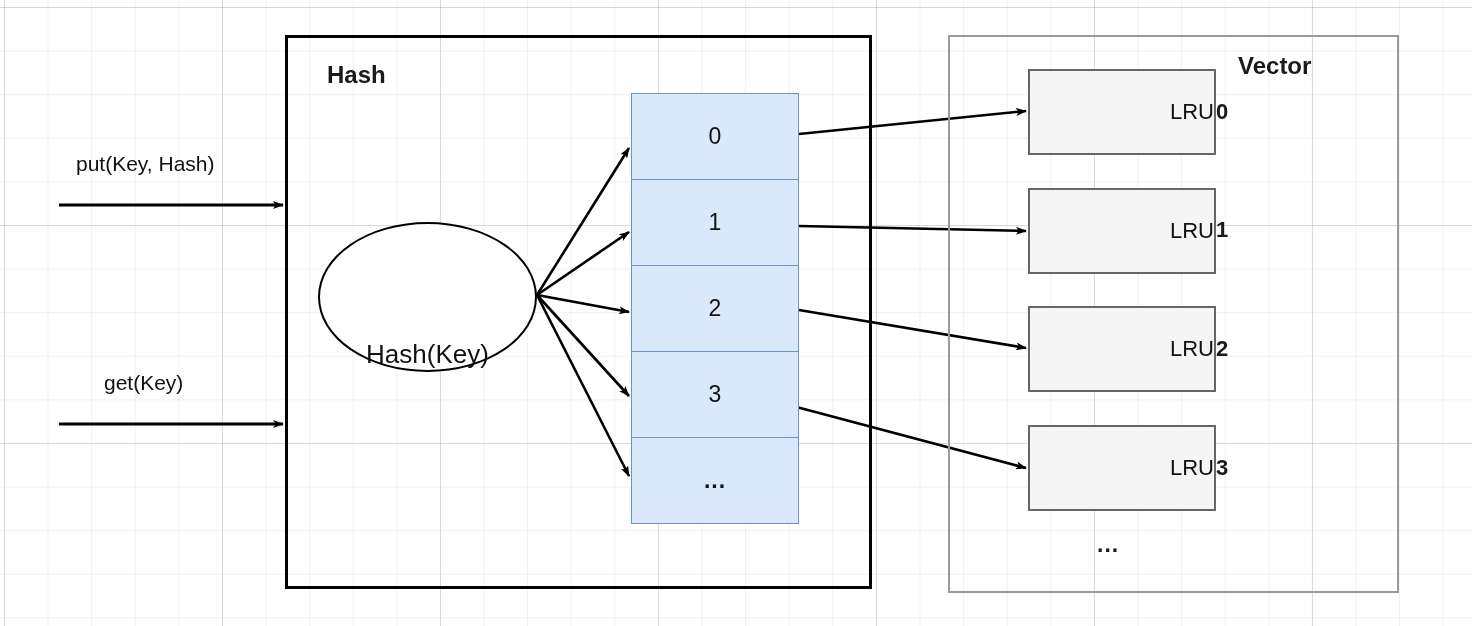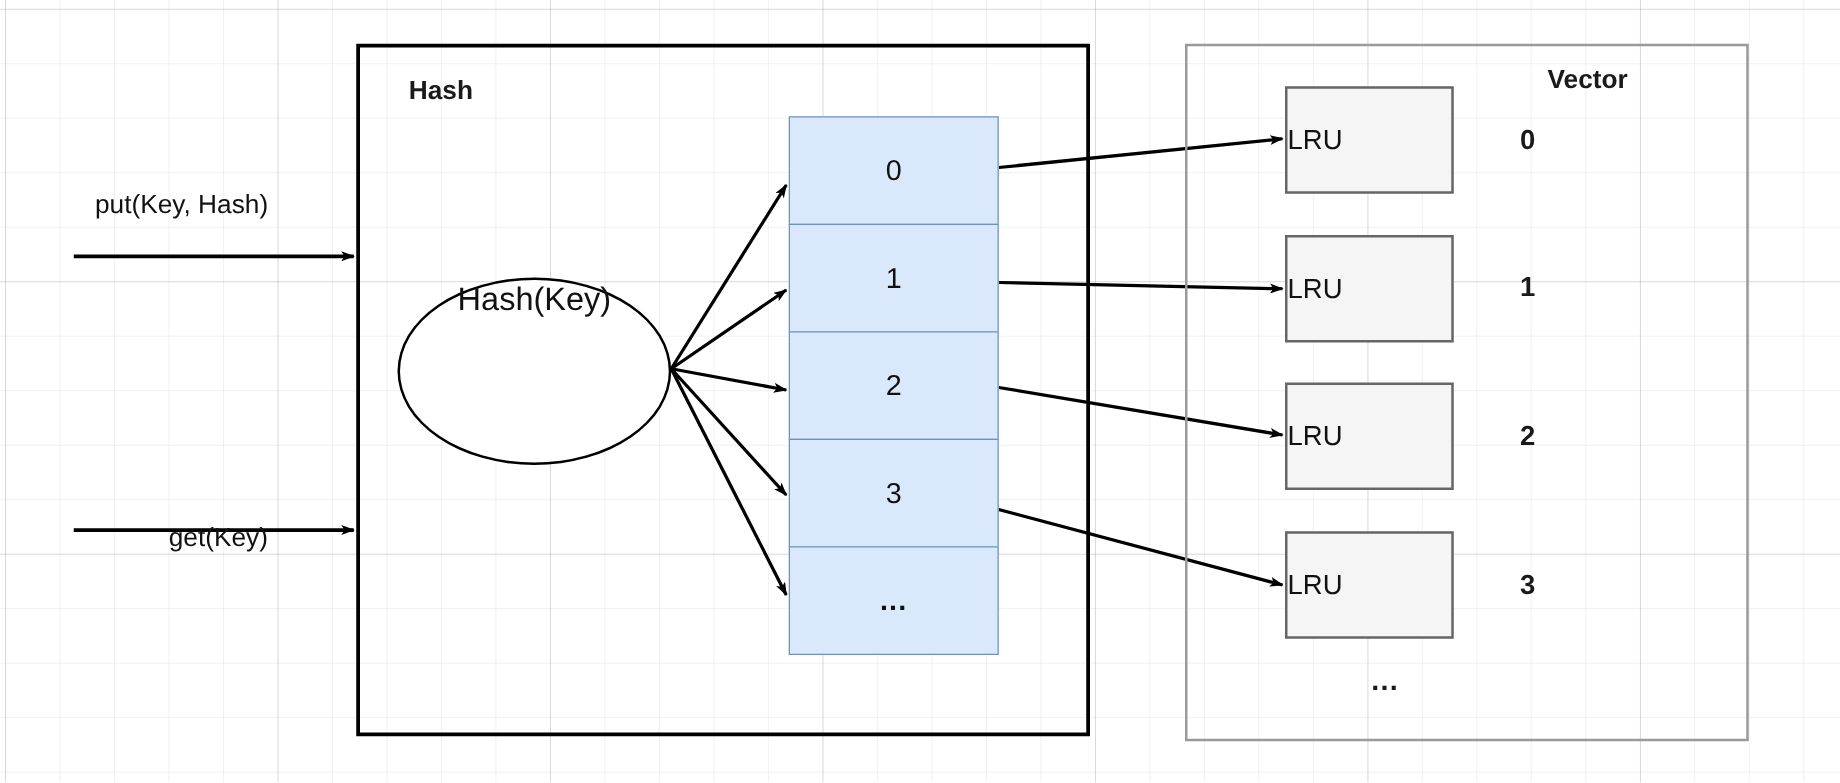--- a/index.html
+++ b/index.html
@@ -52,21 +52,21 @@
   #vector-container {
     left: 948px;
     top: 35px;
     width: 451px;
     height: 558px;
     border: 2px solid #9a9a9a;
   }
   .container-title {
     position: absolute;
     font-weight: bold;
-    font-size: 21px;
+    font-size: 24px;
     color: #1a1a1a;
     white-space: nowrap;
   }
   #hash-title {
     left: 327px;
     top: 61px;
   }
   #vector-title {
     left: 1238px;
     top: 52px;
@@ -76,21 +76,21 @@
     position: absolute;
     left: 318px;
     top: 222px;
     width: 219px;
     height: 150px;
     box-sizing: border-box;
     border: 2px solid #000000;
     border-radius: 50%;
     background: #ffffff;
     display: flex;
-    align-items: flex-start;
+    align-items: flex-end;
     justify-content: center;
   }
   #hash-key-ellipse .ellipse-label {
     font-size: 26px;
     color: #111111;
     white-space: nowrap;
   }
   
   #bucket-stack {
     position: absolute;
@@ -117,28 +117,28 @@
   .bucket-cell:first-child { margin-top: 0; }
   .bucket-cell.ellipsis-cell {
     font-size: 23px;
     font-weight: bold;
     letter-spacing: 1px;
   }
   
   .lru-box {
     position: absolute;
     left: 1028px;
-    width: 135px;
+    width: 188px;
     height: 86px;
     box-sizing: border-box;
     background: #f5f5f5;
     border: 2px solid #666666;
     display: flex;
     align-items: center;
-    justify-content: flex-start;
+    justify-content: flex-end;
     font-size: 22px;
     color: #111111;
   }
   #lru-box-0 { top: 69px; }
   #lru-box-1 { top: 188px; }
   #lru-box-2 { top: 306px; }
   #lru-box-3 { top: 425px; }
   .lru-index {
     position: absolute;
     left: 1216px;
@@ -160,21 +160,21 @@
     letter-spacing: 1px;
   }
   
   .op-label {
     position: absolute;
     font-size: 21px;
     color: #111111;
     white-space: nowrap;
   }
   #put-label { left: 76px; top: 152px; }
-  #get-label { left: 135px; top: 371px; margin-top: 48px; }
+  #get-label { left: 104px; top: 371px; }
 </style>
 </head>
 <body>
 
 <div id="canvas">
 
   <svg class="svg-layer" viewBox="0 0 1472 626" xmlns="http://www.w3.org/2000/svg">
     <defs>
       <marker id="arrowhead" markerWidth="11" markerHeight="8" refX="10" refY="4" orient="auto" markerUnits="userSpaceOnUse">
         <path d="M0,0 L11,4 L0,8 L2.6,4 Z" fill="#000000"></path>

